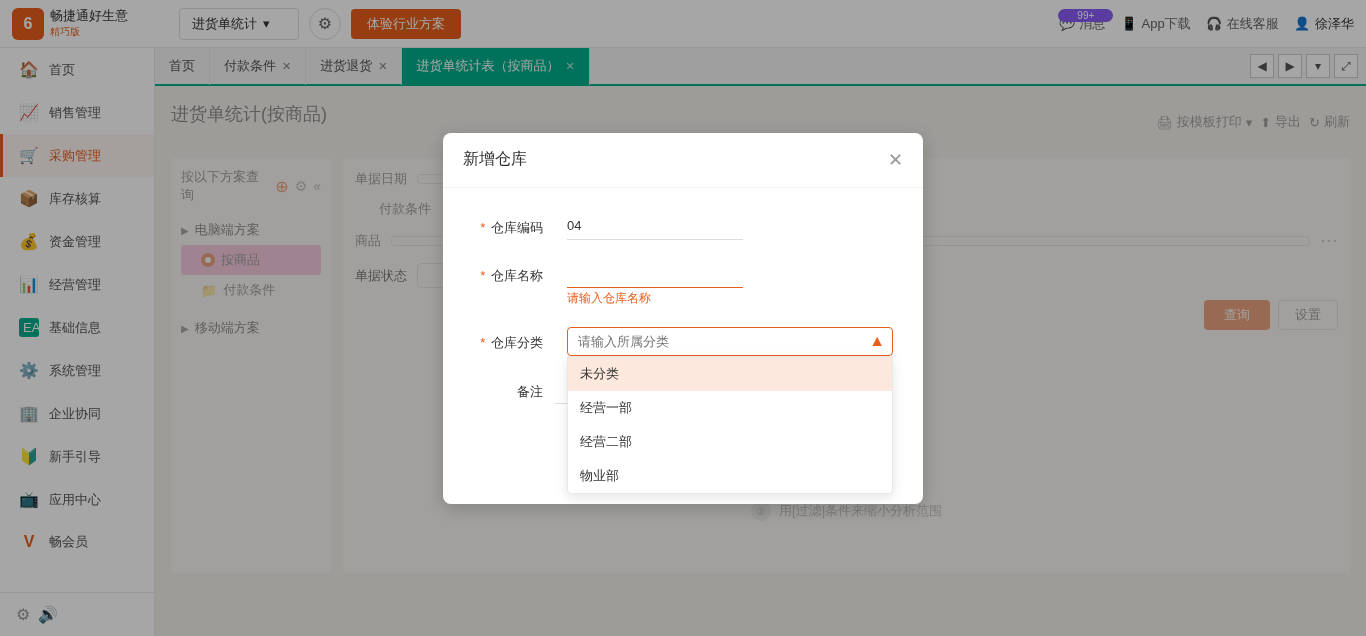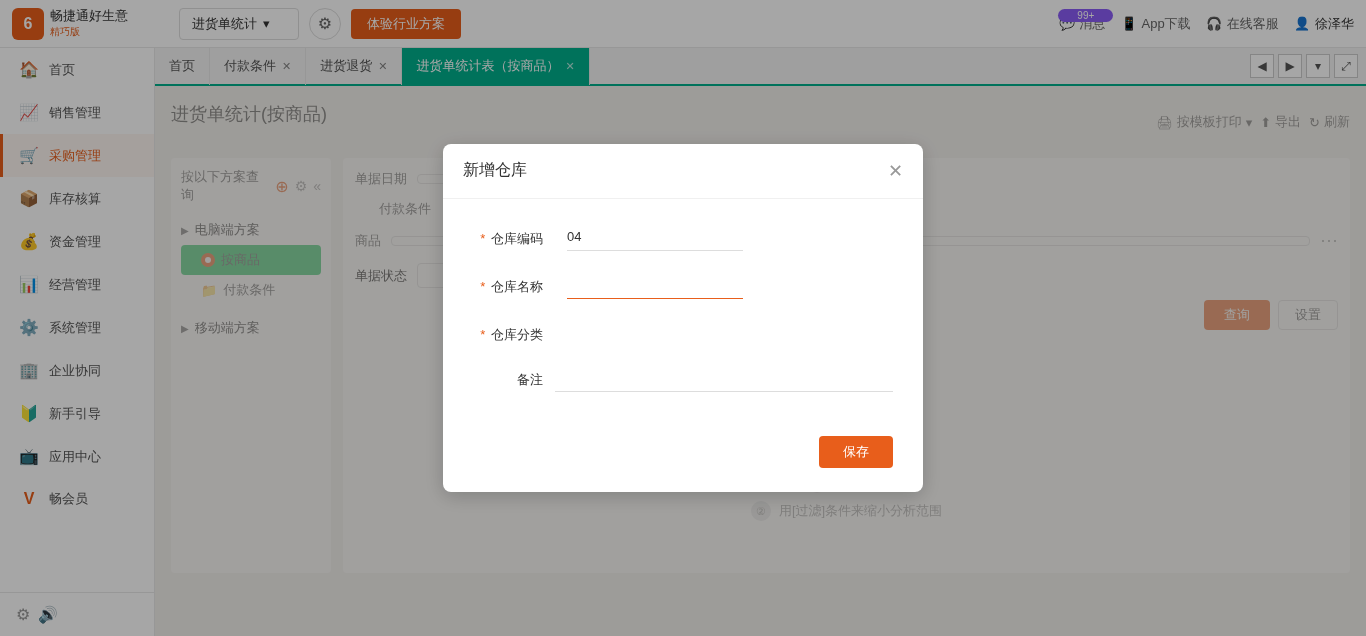--- a/index.html
+++ b/index.html
@@ -116,21 +116,21 @@
       padding: 5px 16px; border-radius: 4px; cursor: pointer; font-size: 13px;
     }
     .scheme-section { margin-bottom: 8px; }
     .scheme-title { font-size: 13px; color: #333; padding: 6px 0; display: flex; align-items: center; gap: 6px; }
     .scheme-arrow { font-size: 10px; color: #666; }
     .scheme-item {
       display: flex; align-items: center; gap: 6px;
       padding: 6px 8px 6px 20px; font-size: 13px; color: #555; cursor: pointer;
       border-radius: 4px;
     }
-    .scheme-item.active { background: #22c55e; }
+    .scheme-item.active { background: #f9a8d4; }
     .scheme-item .dot { width: 14px; height: 14px; border-radius: 50%; background: #e85e1b; display: flex; align-items: center; justify-content: center; }
     .scheme-item .dot-inner { width: 6px; height: 6px; border-radius: 50%; background: #fff; }
 
     
     .bg-content { opacity: 0.5; }
 
     
     .modal-overlay {
       position: fixed; top: 0; left: 0; right: 0; bottom: 0;
       background: rgba(0,0,0,0.35); z-index: 1000;
@@ -276,20 +276,24 @@
       <span class="icon">📦</span>
       <span>库存核算</span>
     </div>
     <div class="sidebar-item">
       <span class="icon">💰</span>
       <span>资金管理</span>
     </div>
     <div class="sidebar-item">
       <span class="icon">📊</span>
       <span>经营管理</span>
+    </div>
+    <div class="sidebar-item">
+      <span class="icon" style="font-size:13px;background:#00b08d;color:#fff;padding:2px 4px;border-radius:3px;">EA</span>
+      <span>基础信息</span>
     </div>
     <div class="sidebar-item">
       <span class="icon">⚙️</span>
       <span>系统管理</span>
     </div>
     <div class="sidebar-item">
       <span class="icon">🏢</span>
       <span>企业协同</span>
     </div>
     <div class="sidebar-item">
@@ -453,28 +457,39 @@
         </div>
       </div>
 
       <div class="form-row">
         <div class="form-label">
           <span class="required">*</span>
           <span>仓库名称</span>
         </div>
         <div class="input-wrapper">
           <input class="form-input error" type="text" style="border-bottom-color: rgb(232, 94, 27);">
+          <div class="error-msg">请输入仓库名称</div>
         </div>
       </div>
 
       <div class="form-row">
         <div class="form-label">
           <span class="required">*</span>
           <span>仓库分类</span>
         </div>
+        <div class="dropdown-wrapper">
+          <input class="dropdown-input" type="text" placeholder="请输入所属分类" style="">
+          <span class="dropdown-arrow">▲</span>
+          <div class="dropdown-list">
+            <div class="dropdown-option selected">未分类</div>
+            <div class="dropdown-option">经营一部</div>
+            <div class="dropdown-option">经营二部</div>
+            <div class="dropdown-option">物业部</div>
+          </div>
+        </div>
       </div>
 
       <div class="notes-row">
         <div class="form-label">
           <span>备注</span>
         </div>
         <input class="notes-input" type="text" style="">
       </div>
     </div>
 

